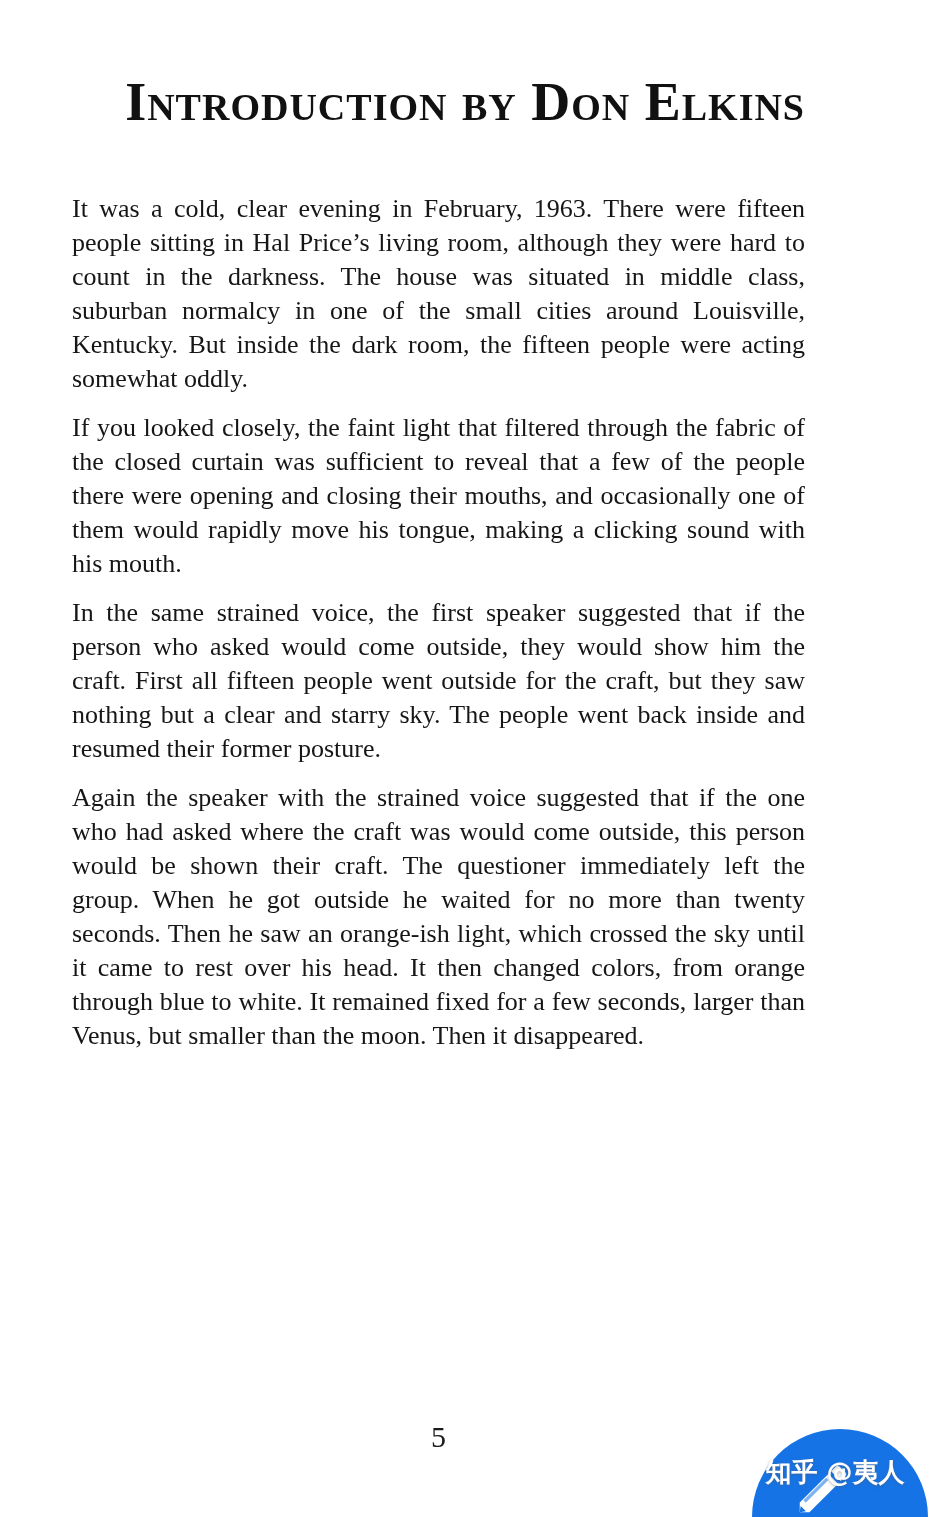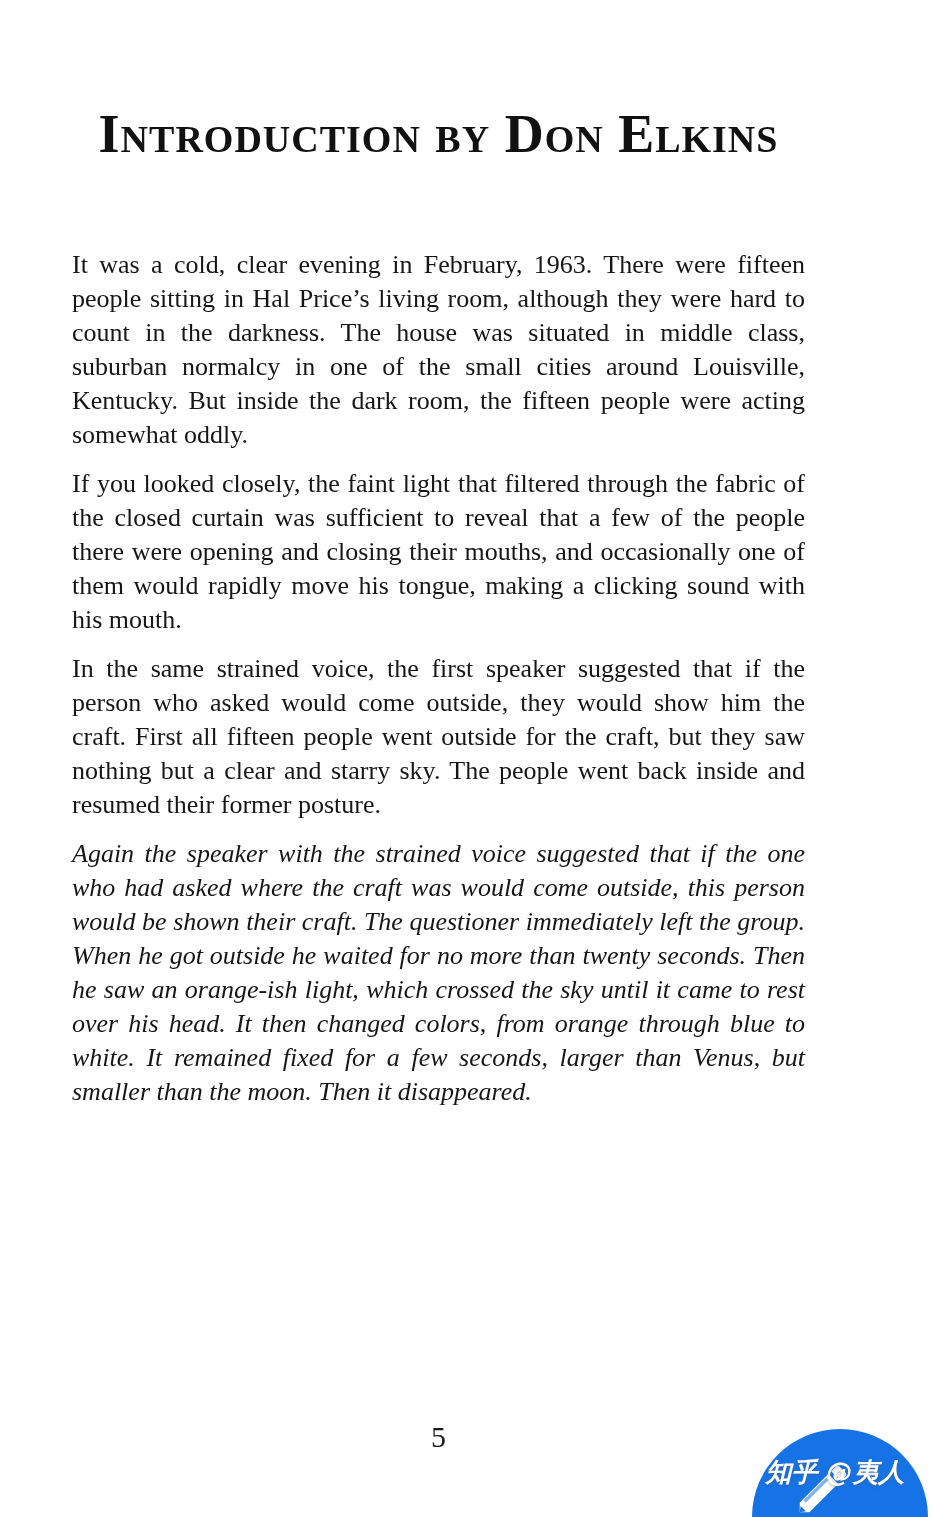--- a/index.html
+++ b/index.html
@@ -17,41 +17,41 @@
 
   .text-column {
     position: absolute;
     left: 72px;
     top: 0;
     width: 733px;
   }
 
   .doc-title {
     margin: 0;
-    padding-top: 104px;
+    padding-top: 72px;
     padding-bottom: 0;
     font-size: 54px;
     line-height: 1.12;
     font-weight: 600;
     font-variant: small-caps;
     letter-spacing: 1px;
-    text-align: center;
+    text-align: right;
     color: #111111;
   }
 
-  .body-text { margin-top: 84px; }
+  .body-text { margin-top: 60px; }
 
   .body-text p {
     margin: 0 0 15px 0;
     font-size: 26px;
     line-height: 34px;
     text-align: justify;
     color: #161616;
   }
-  .body-text p:last-child { margin-bottom: 0; font-style: italic; }
+  .body-text p:last-child { margin-bottom: 0; }
 
   .page-number {
     position: absolute;
     left: 72px;
     width: 733px;
     top: 1420px;
     text-align: center;
     font-size: 30px;
     color: #1a1a1a;
   }
@@ -73,21 +73,20 @@
     top: 1455px;
     width: 180px;
     text-align: center;
     font-family: "DejaVu Sans", "Liberation Sans", sans-serif;
     font-size: 26px;
     font-weight: 600;
     color: #ffffff;
     text-shadow: 0 1px 3px rgba(90, 90, 90, 0.5);
     white-space: nowrap;
     z-index: 3;
-    font-style: italic;
   }
 
   .wm-pen {
     position: absolute;
     left: 792px;
     top: 1458px;
     width: 62px;
     height: 62px;
     z-index: 2;
   }

